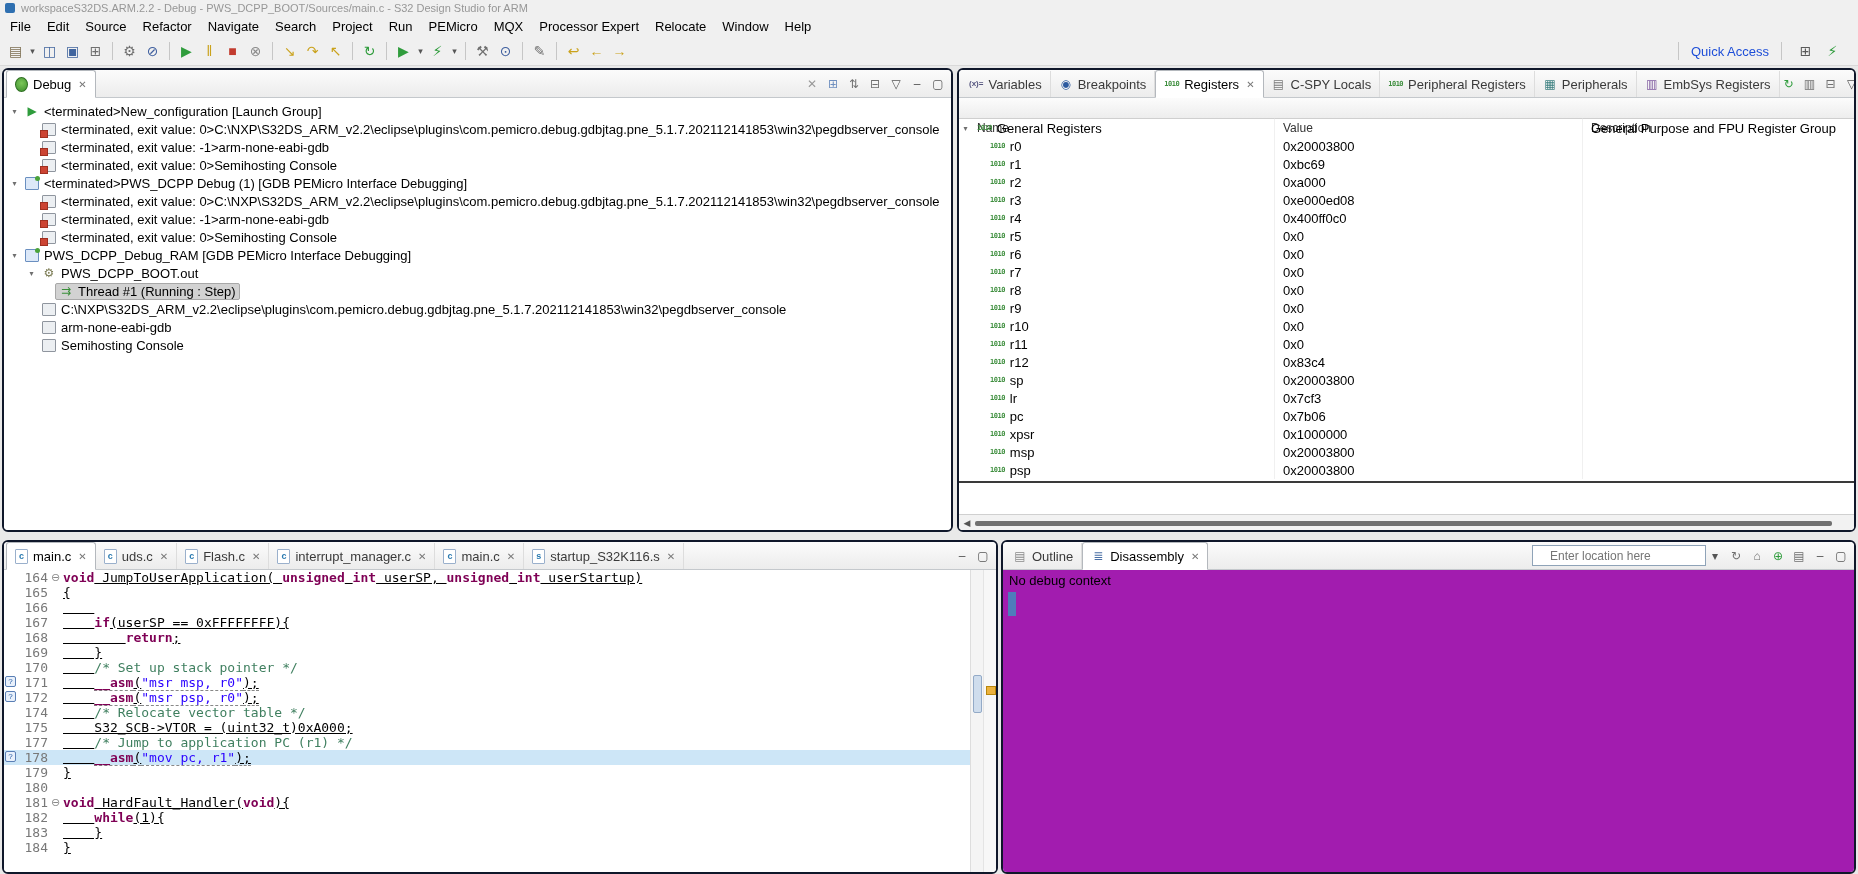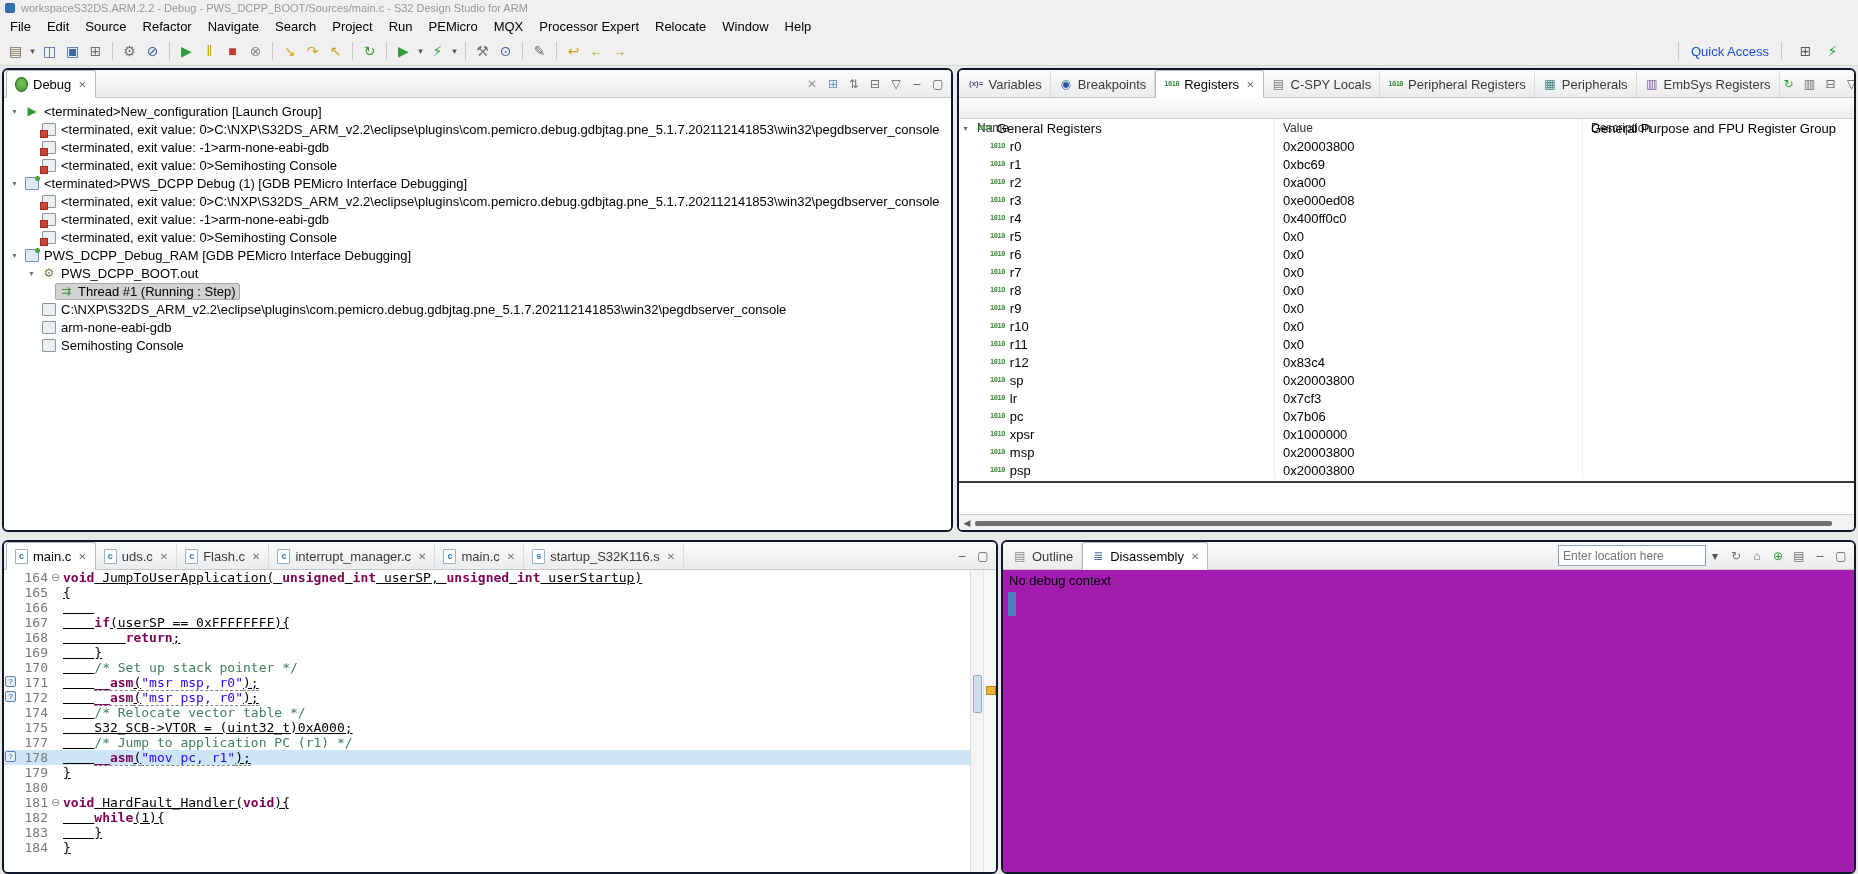--- a/index.html
+++ b/index.html
@@ -76,21 +76,21 @@
   .tk-kw{color:#7f0055;font-weight:bold;}
   .tk-cm{color:#3f7f5f;}
   .tk-str{color:#2a00ff;}
   .tk-pl{color:#000;text-decoration:underline;}
   .u{border-bottom:1px dashed #888;}
   .vscroll{position:absolute;top:0;right:12px;width:13px;height:100%;background:#f4f4f4;border-left:1px solid #ddd;}
   .vthumb{position:absolute;top:105px;height:36px;left:2px;right:2px;background:#cfdded;border:1px solid #93aac7;border-radius:2px;}
   .ruler{position:absolute;top:0;right:0;width:12px;height:100%;background:#f7f7f7;border-left:1px solid #e4e4e4;}
   .omark{position:absolute;top:116px;left:2px;width:8px;height:7px;background:#ecb23d;border:1px solid #b8860b;}
   
-  .loc-input{height:19px;width:138px;border:1px solid #8fa3b8;font-size:12px;padding:0 4px;margin-bottom:3px;
+  .loc-input{height:19px;width:138px;border:1px solid #8fa3b8;font-size:12px;padding:0 17px;margin-bottom:3px;
     font-family:"Liberation Sans",sans-serif;color:#333;}
   .dz-body{position:relative;height:370px;background:#a21caf;}
   .dz-msg{padding:3px 0 0 6px;font-size:13px;}
   .dz-mark{position:absolute;left:5px;top:22px;width:8px;height:24px;background:#4f7cbb;}
 </style>
 </head>
 <body>
 
 <div class="titlebar">
   <span class="appicon"></span>

